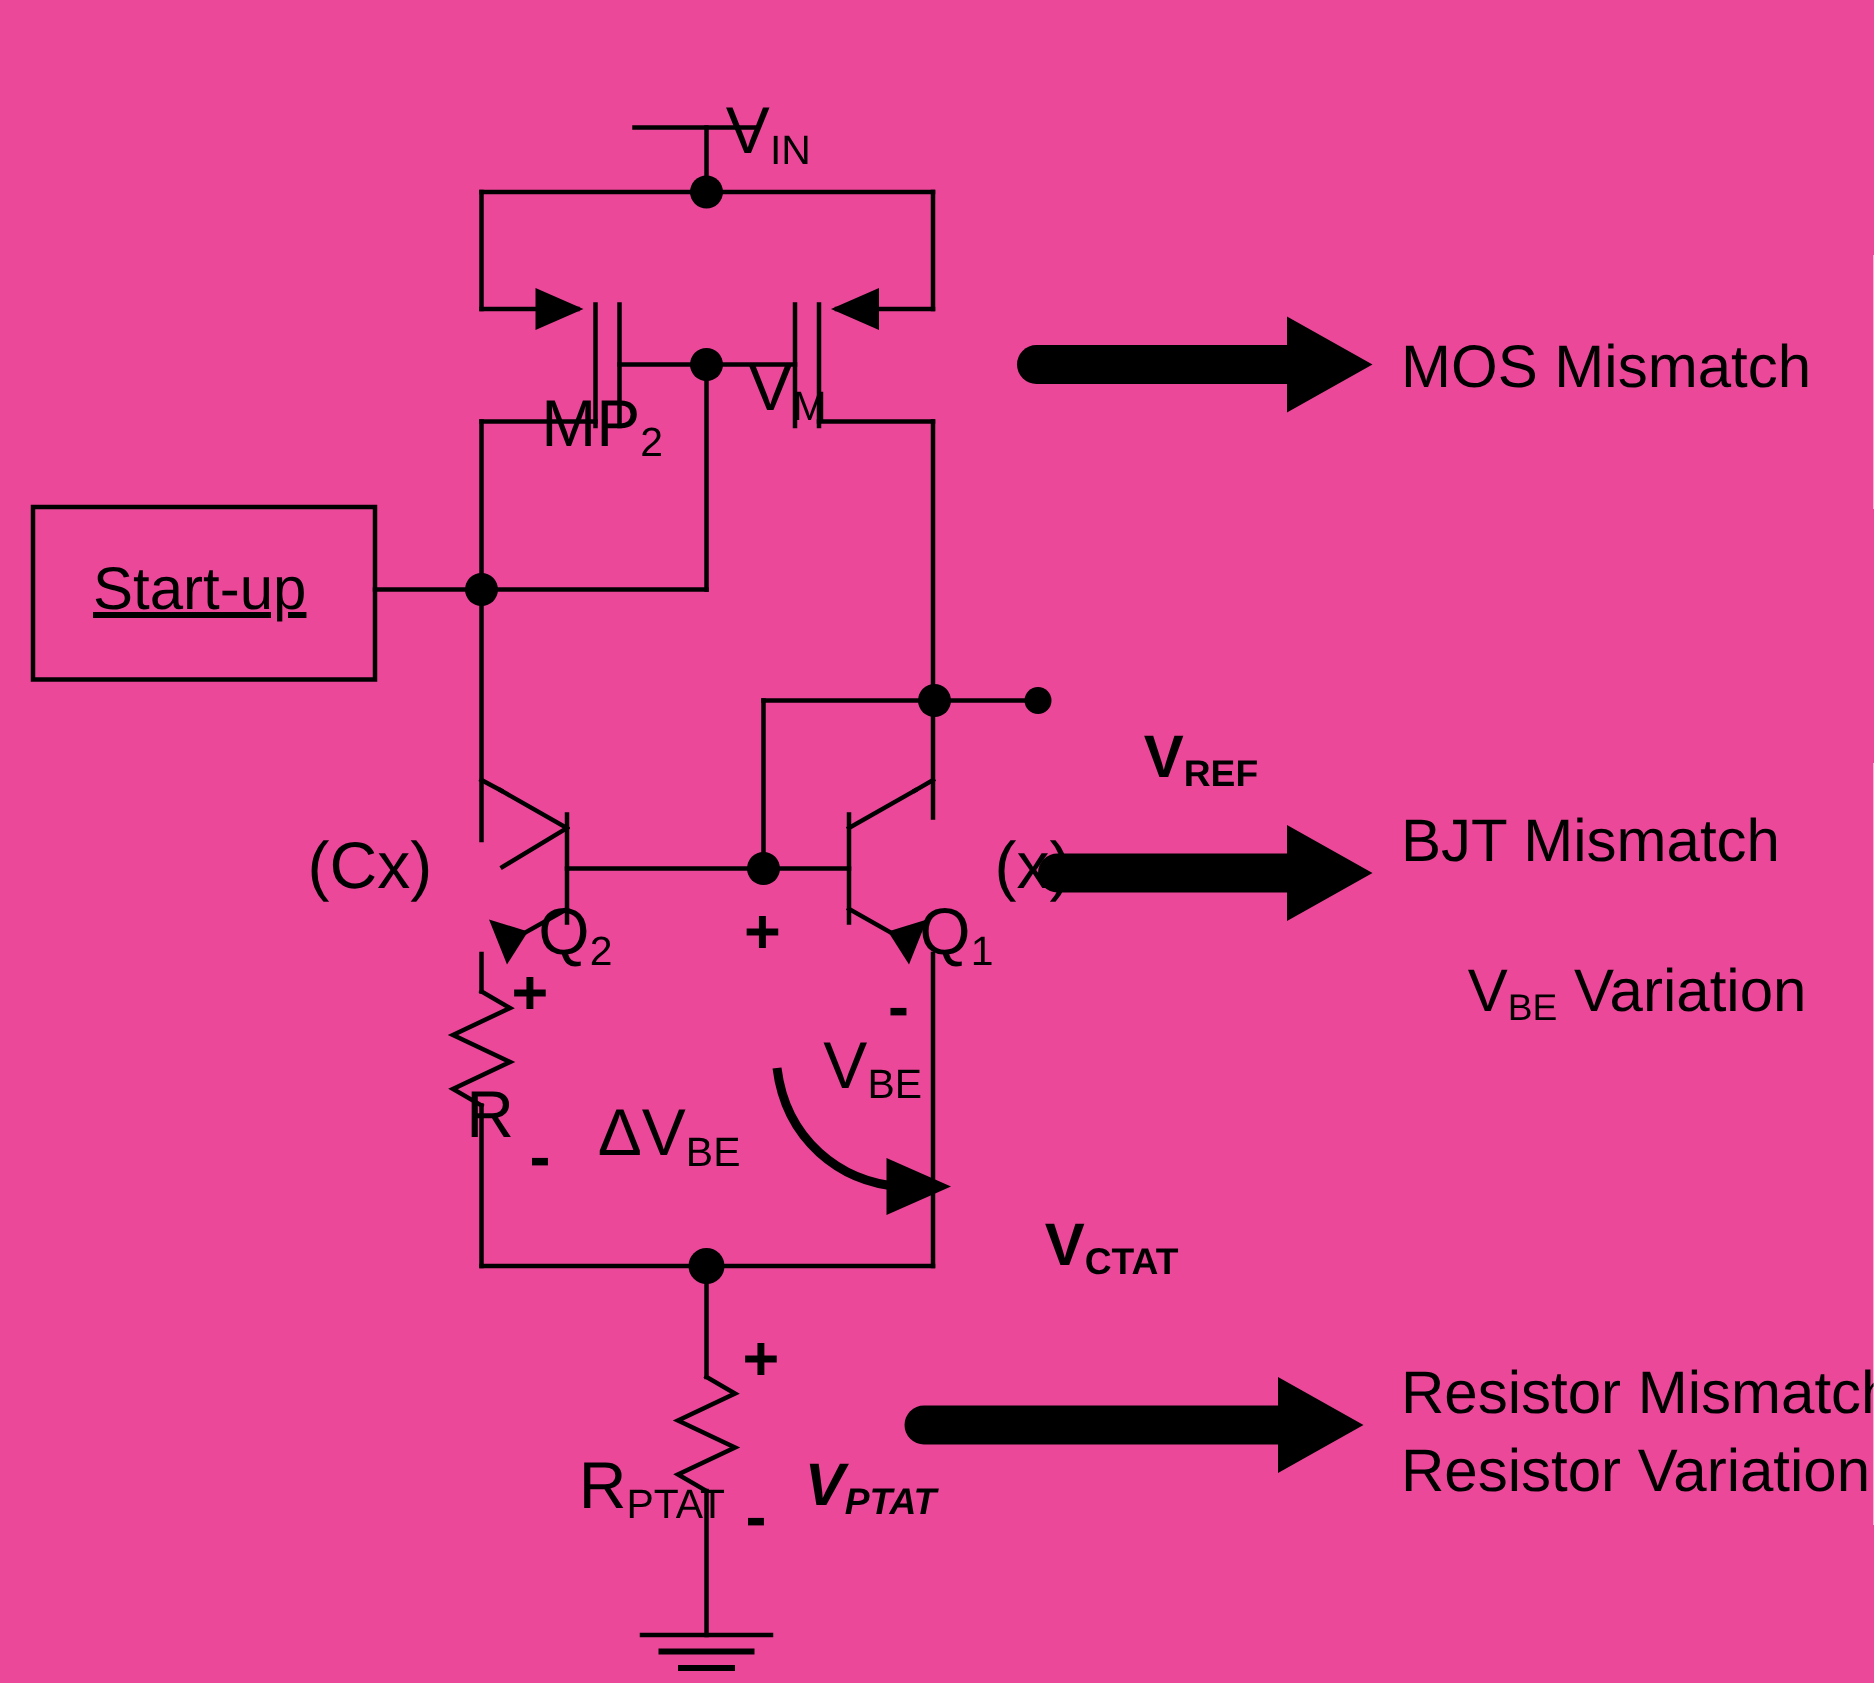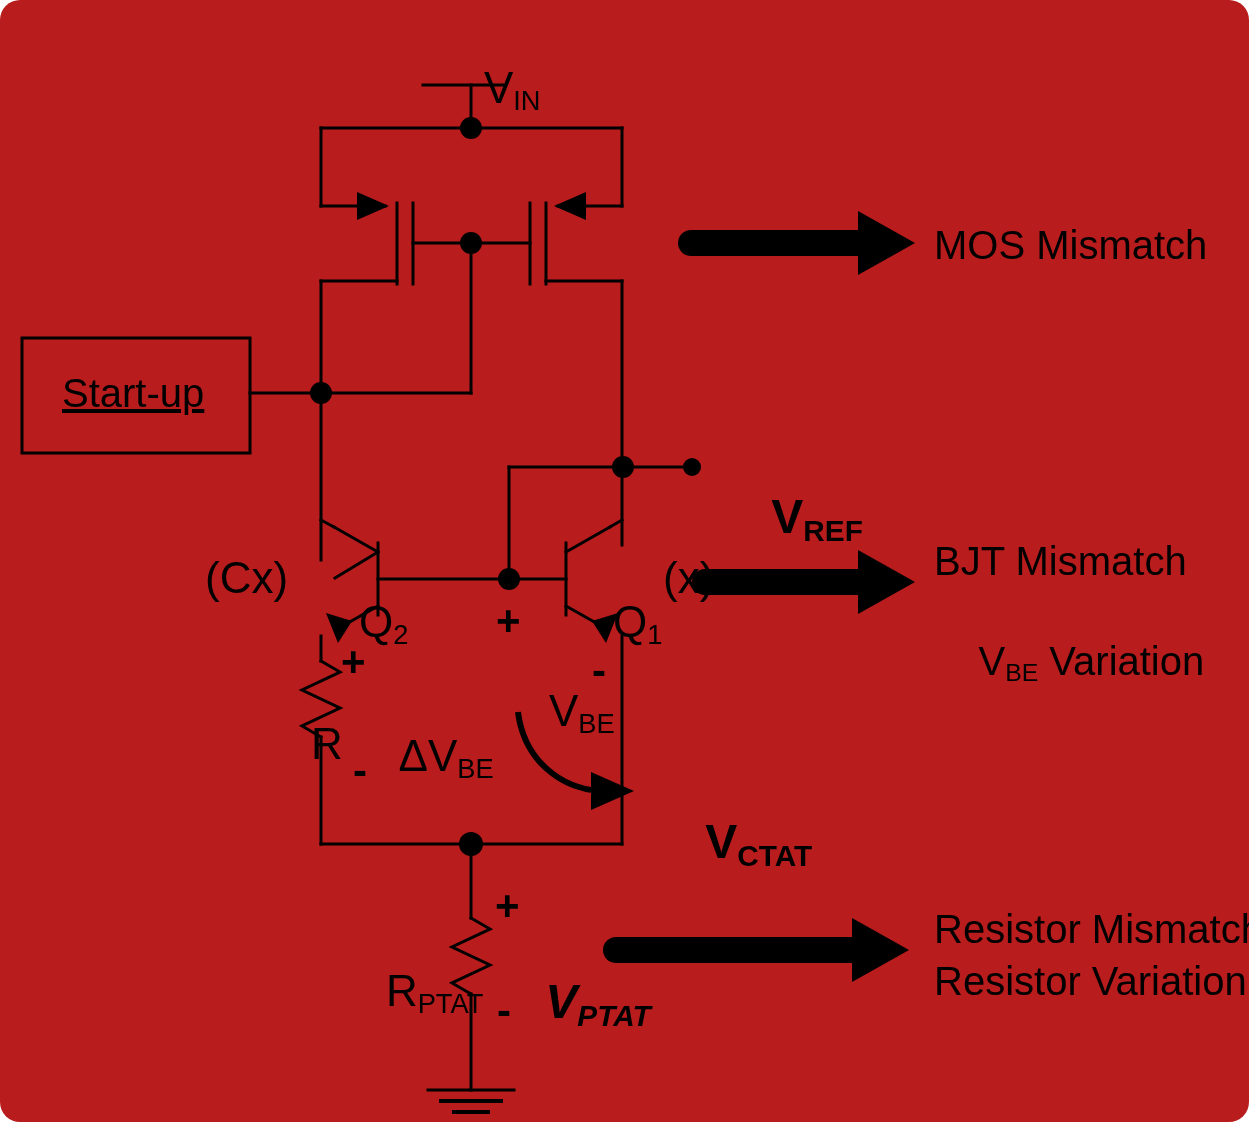--- a/index.html
+++ b/index.html
@@ -11,22 +11,21 @@
   body {
     width: 1249px;
     height: 1122px;
     overflow: hidden;
     font-family: "Liberation Sans", sans-serif;
   }
   #canvas {
     position: relative;
     width: 1249px;
     height: 1122px;
-    background: #b91c1c;
-    border-radius: 20px;
+    background: #ec4899;
   }
   #schematic {
     position: absolute;
     left: 0;
     top: 0;
     width: 1249px;
     height: 1122px;
   }
   .lbl {
     position: absolute;
@@ -36,21 +35,21 @@
     line-height: 1;
   }
   .lbl sub {
     font-size: 0.62em;
     vertical-align: baseline;
     position: relative;
     top: 0.26em;
     letter-spacing: 0;
   }
   .node-lbl { font-size: 44px; }
-  .bold-lbl { font-size: 48px; font-weight: bold; }
+  .bold-lbl { font-size: 40px; font-weight: bold; }
   .dev-lbl { font-size: 44px; }
   .sign-lbl { font-size: 42px; font-weight: bold; }
   .ann-lbl { font-size: 40px; line-height: 46px; }
   .box-lbl { font-size: 40px; }
 </style>
 </head>
 <body>
 
 <div id="canvas">
 
@@ -162,21 +161,27 @@
         <line x1="616" y1="950" x2="856" y2="950" stroke="#000000" stroke-width="26" stroke-linecap="round"></line>
         <polygon points="852,918 909,950 852,982"></polygon>
       </g>
     </g>
   </svg>
 
   <div class="lbl node-lbl" style="left:435px; top:22px;">
     <span>V</span><sub>IN</sub>
   </div>
 
-
+  <div class="lbl node-lbl" style="left:450px; top:193px;">
+    <span>V</span><sub>M</sub>
+  </div>
+
+  <div class="lbl dev-lbl" style="left:312px; top:217px;">
+    <span>MP</span><sub>2</sub>
+  </div>
 
 
   <div class="lbl box-lbl" style="left:62px; top:373px;text-decoration:underline;">Start-up</div>
 
   <div class="lbl bold-lbl" style="left:718px; top:445px;">
     <span>V</span><sub>REF</sub>
   </div>
 
   <div class="lbl dev-lbl" style="left:205px; top:556px;">(Cx)</div>
 

